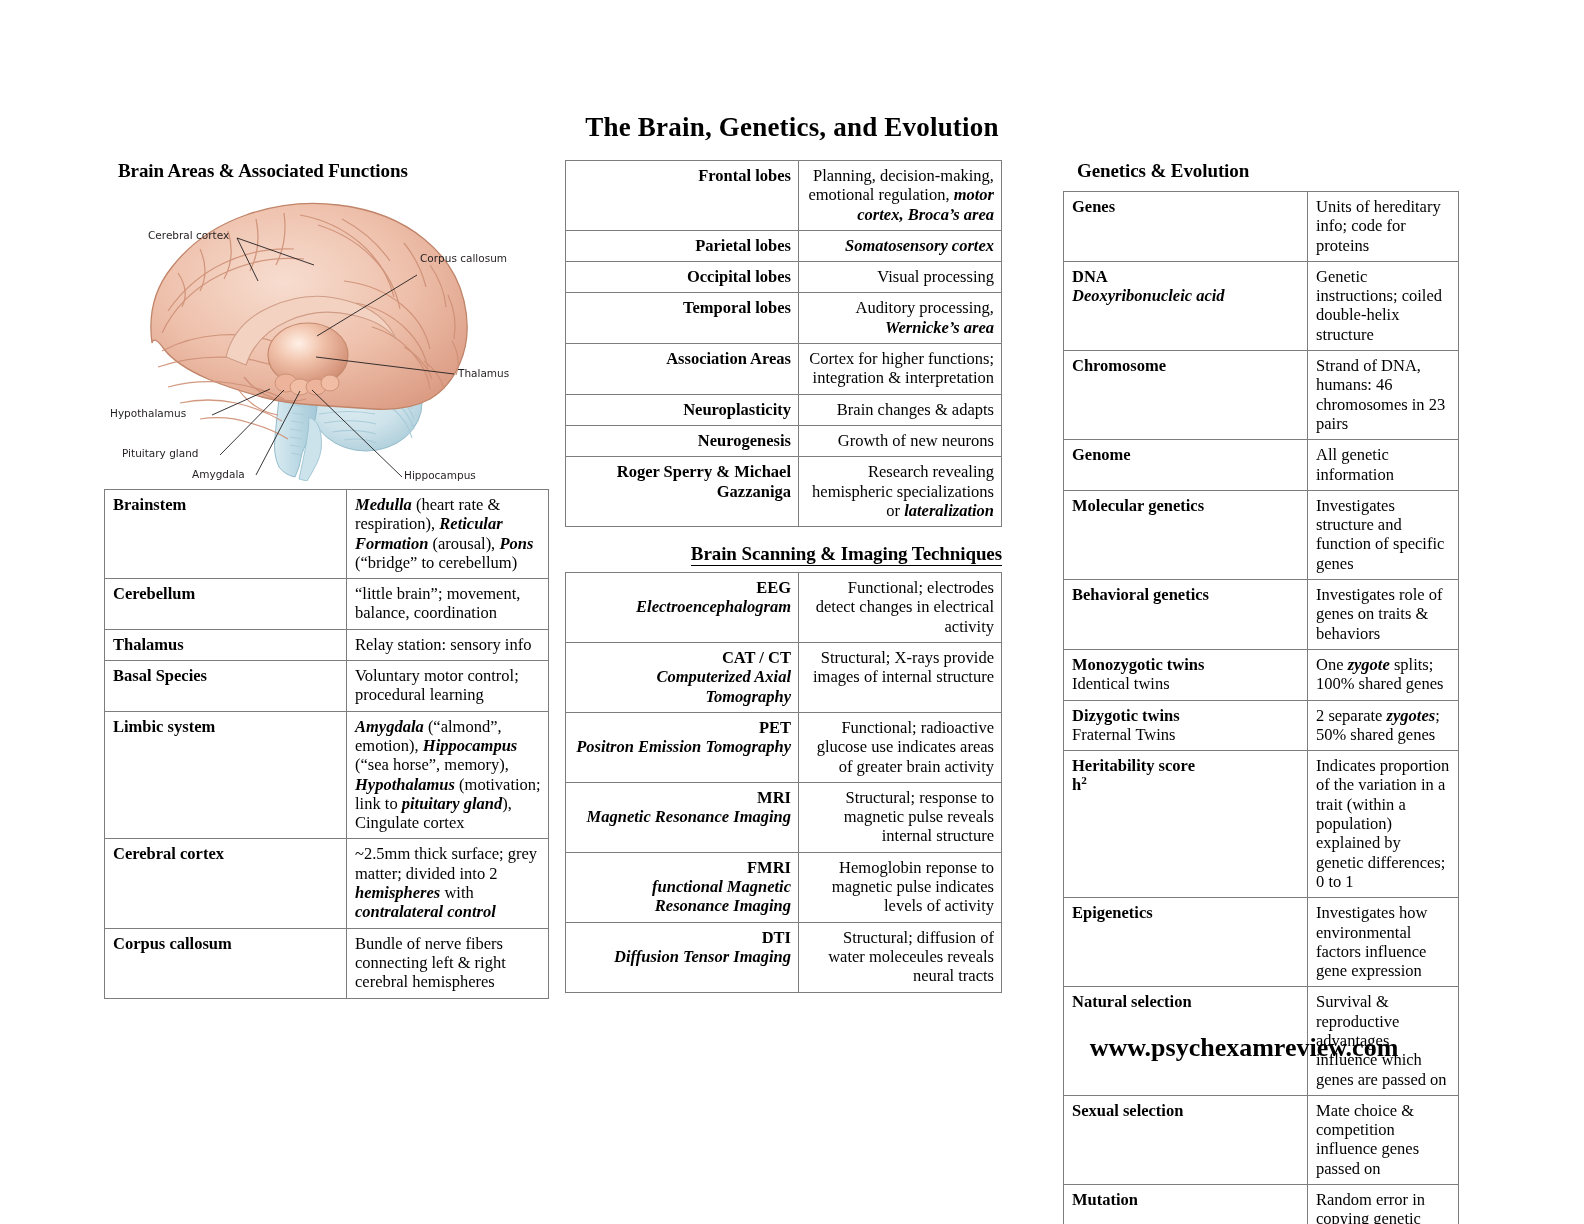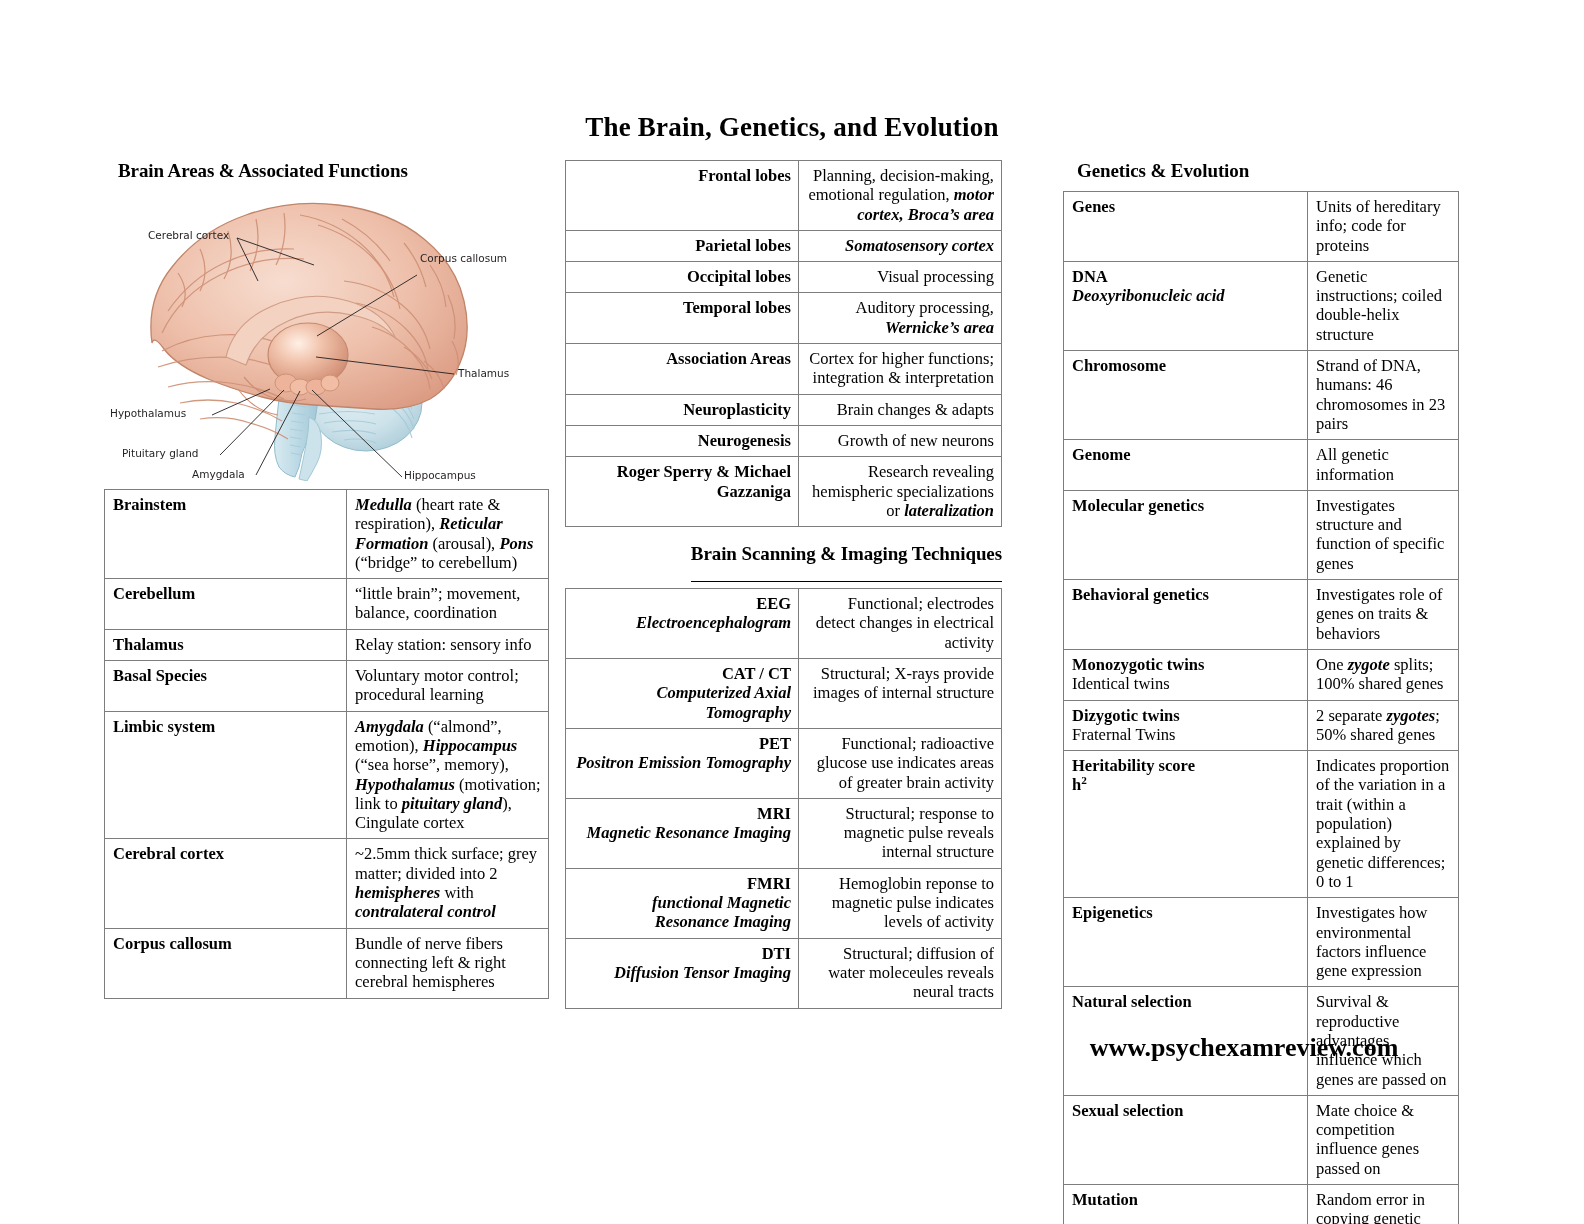--- a/index.html
+++ b/index.html
@@ -33,21 +33,21 @@
     font-size: 19px;
     font-weight: bold;
     margin: 0 0 9px 14px;
     letter-spacing: -0.1px;
   }
   .section-head.underline {
     margin-left: 6px;
     margin-bottom: 2px;
     border-bottom: 1.5px solid #000;
     display: inline-block;
-    padding-bottom: 16px;
+    padding-bottom: 0px;
   }
 
   table.kv {
     border-collapse: collapse;
     width: 100%;
     table-layout: fixed;
   }
   table.kv td {
     border: 1px solid #7d7d7d;
     padding: 5px 7px 6px 8px;

